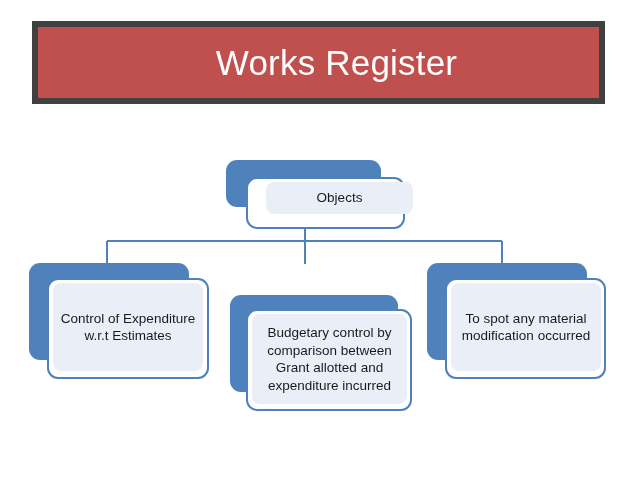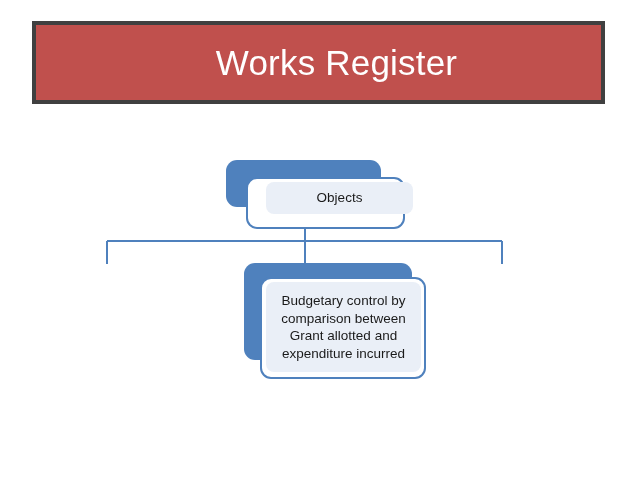--- a/index.html
+++ b/index.html
@@ -17,21 +17,21 @@
   }
 
   
   #title-banner {
     position: absolute;
     left: 32px;
     top: 21px;
     width: 573px;
     height: 83px;
     background: #C0504D;
-    border: 4px solid #404040;
+    border: 6px solid #404040;
     box-sizing: border-box;
     display: flex;
     align-items: center;
     justify-content: center;
     padding-left: 36px;
   }
   #title-text {
     color: #ffffff;
     font-size: 35px;
     font-weight: 400;
@@ -101,21 +101,21 @@
   #node-objects .text-plate { left: 40px; top: 22px; width: 147px; height: 32px; }
   #node-objects .text-plate span { font-size: 13.5px; }
 
   
   .child { top: 263px; width: 182px; height: 118px; }
   .child .shadow-plate { width: 160px; height: 97px; }
   .child .card { left: 18px; top: 15px; width: 162px; height: 101px; }
   .child .text-plate { left: 24px; top: 20px; width: 150px; height: 88px; }
 
   #node-control { left: 29px; }
-  #node-budget  { left: 244px; }
+  #node-budget  { left: 230px; margin-top: 32px; }
   #node-spot    { left: 427px; }
 
   #node-budget .shadow-plate { width: 168px; height: 97px; }
   #node-budget .card { left: 16px; top: 14px; width: 166px; height: 102px; }
   #node-budget .text-plate { left: 22px; top: 19px; width: 155px; height: 90px; }
 
   #node-spot .shadow-plate { width: 160px; height: 97px; }
   #node-spot .card { left: 18px; top: 15px; width: 161px; height: 101px; }
   #node-spot .text-plate { left: 24px; top: 20px; width: 150px; height: 88px; }
 </style>
@@ -144,23 +144,37 @@
   </svg>
 
   <div class="node" id="node-objects">
     <div class="shadow-plate"></div>
     <div class="card"></div>
     <div class="text-plate">
       <span>Objects</span>
     </div>
   </div>
 
+  <div class="node child" id="node-control">
+    <div class="shadow-plate"></div>
+    <div class="card"></div>
+    <div class="text-plate">
+      <span>Control of Expenditure w.r.t Estimates</span>
+    </div>
+  </div>
 
   <div class="node child" id="node-budget">
     <div class="shadow-plate"></div>
     <div class="card"></div>
     <div class="text-plate">
       <span>Budgetary control by comparison between Grant allotted and expenditure incurred</span>
     </div>
   </div>
 
+  <div class="node child" id="node-spot">
+    <div class="shadow-plate"></div>
+    <div class="card"></div>
+    <div class="text-plate">
+      <span>To spot any material modification occurred</span>
+    </div>
+  </div>
 
 </div>
 
 </body></html>

